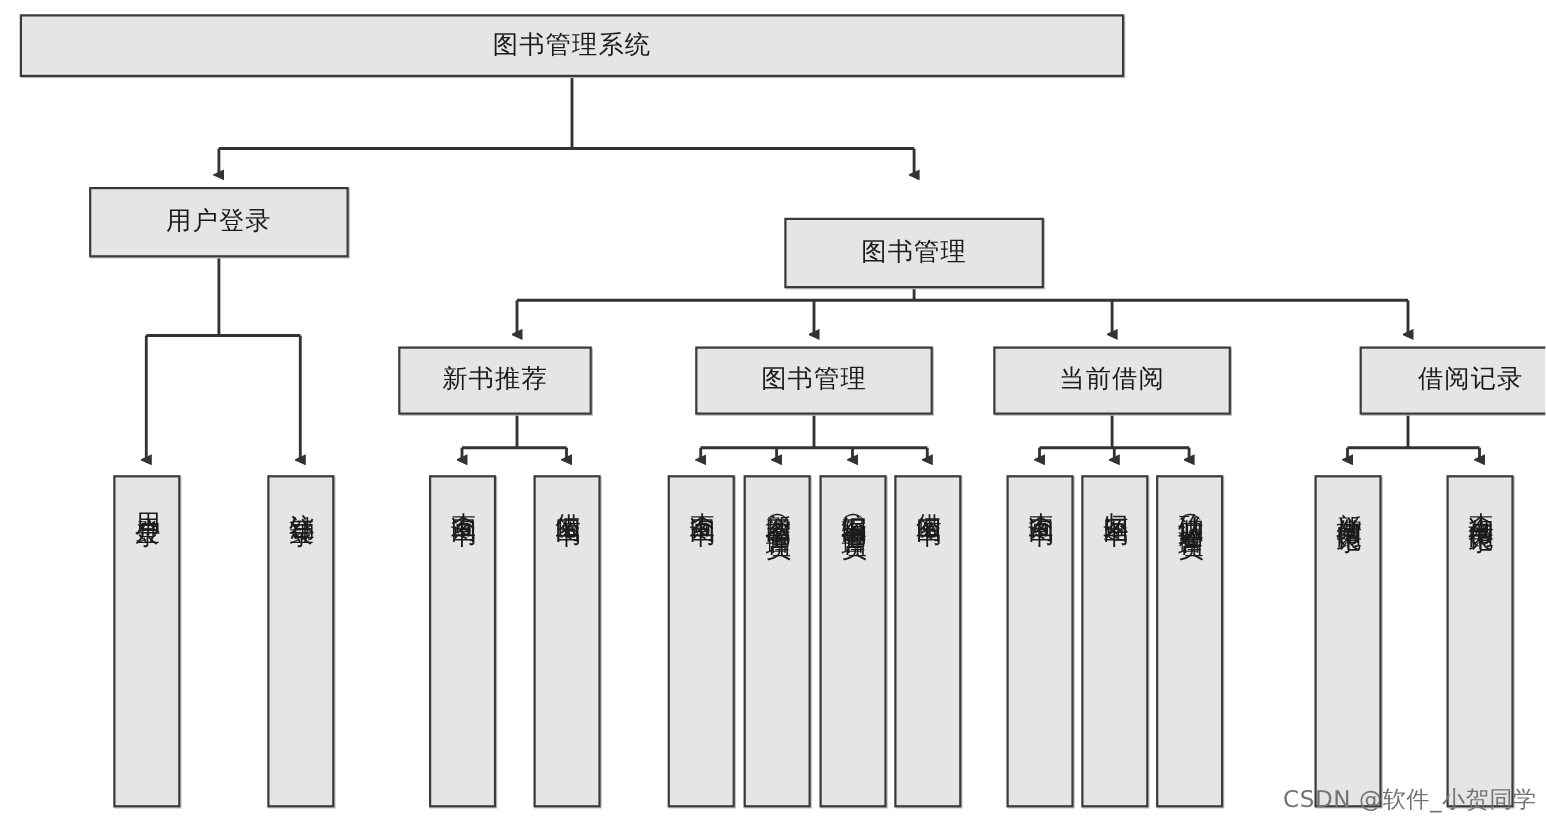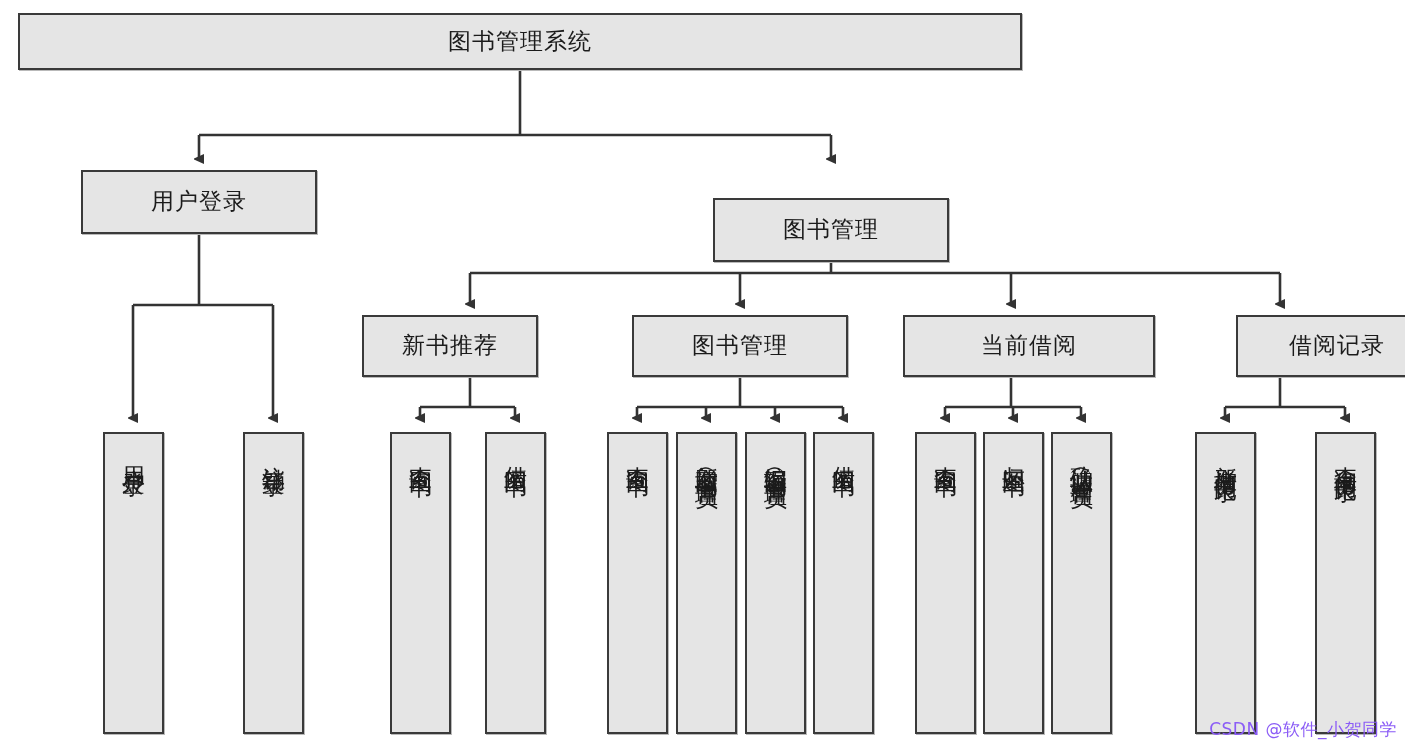--- a/index.html
+++ b/index.html
@@ -58,22 +58,22 @@
     writing-mode: vertical-rl;
     text-orientation: upright;
     font-size: 23px;
     letter-spacing: 3px;
     white-space: nowrap;
   }
   .watermark {
     position: absolute;
     right: 8px;
     bottom: 6px;
-    font-size: 17px;
-    color: #8b5cf6;
+    font-size: 21px;
+    color: #737373;
     letter-spacing: 0.5px;
     white-space: nowrap;
   }
 </style>
 </head>
 <body>
 
 <div id="canvas">
 
   <svg class="connectors" viewBox="0 0 1405 747" xmlns="http://www.w3.org/2000/svg">
@@ -139,21 +139,21 @@
   </div>
 
   <div class="node horizontal" style="left:362px; top:315px; width:176px; height:62px;">
     <span class="node-label">新书推荐</span>
   </div>
 
   <div class="node horizontal" style="left:632px; top:315px; width:216px; height:62px;">
     <span class="node-label">图书管理</span>
   </div>
 
-  <div class="node horizontal" style="left:903px; top:315px; width:252px; height:62px;">
+  <div class="node horizontal" style="left:903px; top:315px; width:216px; height:62px;">
     <span class="node-label">当前借阅</span>
   </div>
 
   <div class="node horizontal" style="left:1236px; top:315px; width:178px; height:62px;padding-left:24px;">
     <span class="node-label">借阅记录</span>
   </div>
 
   <div class="node vertical" style="left:103px; top:432px; width:61px; height:302px;">
     <span class="node-label">用户登录</span>
   </div>

